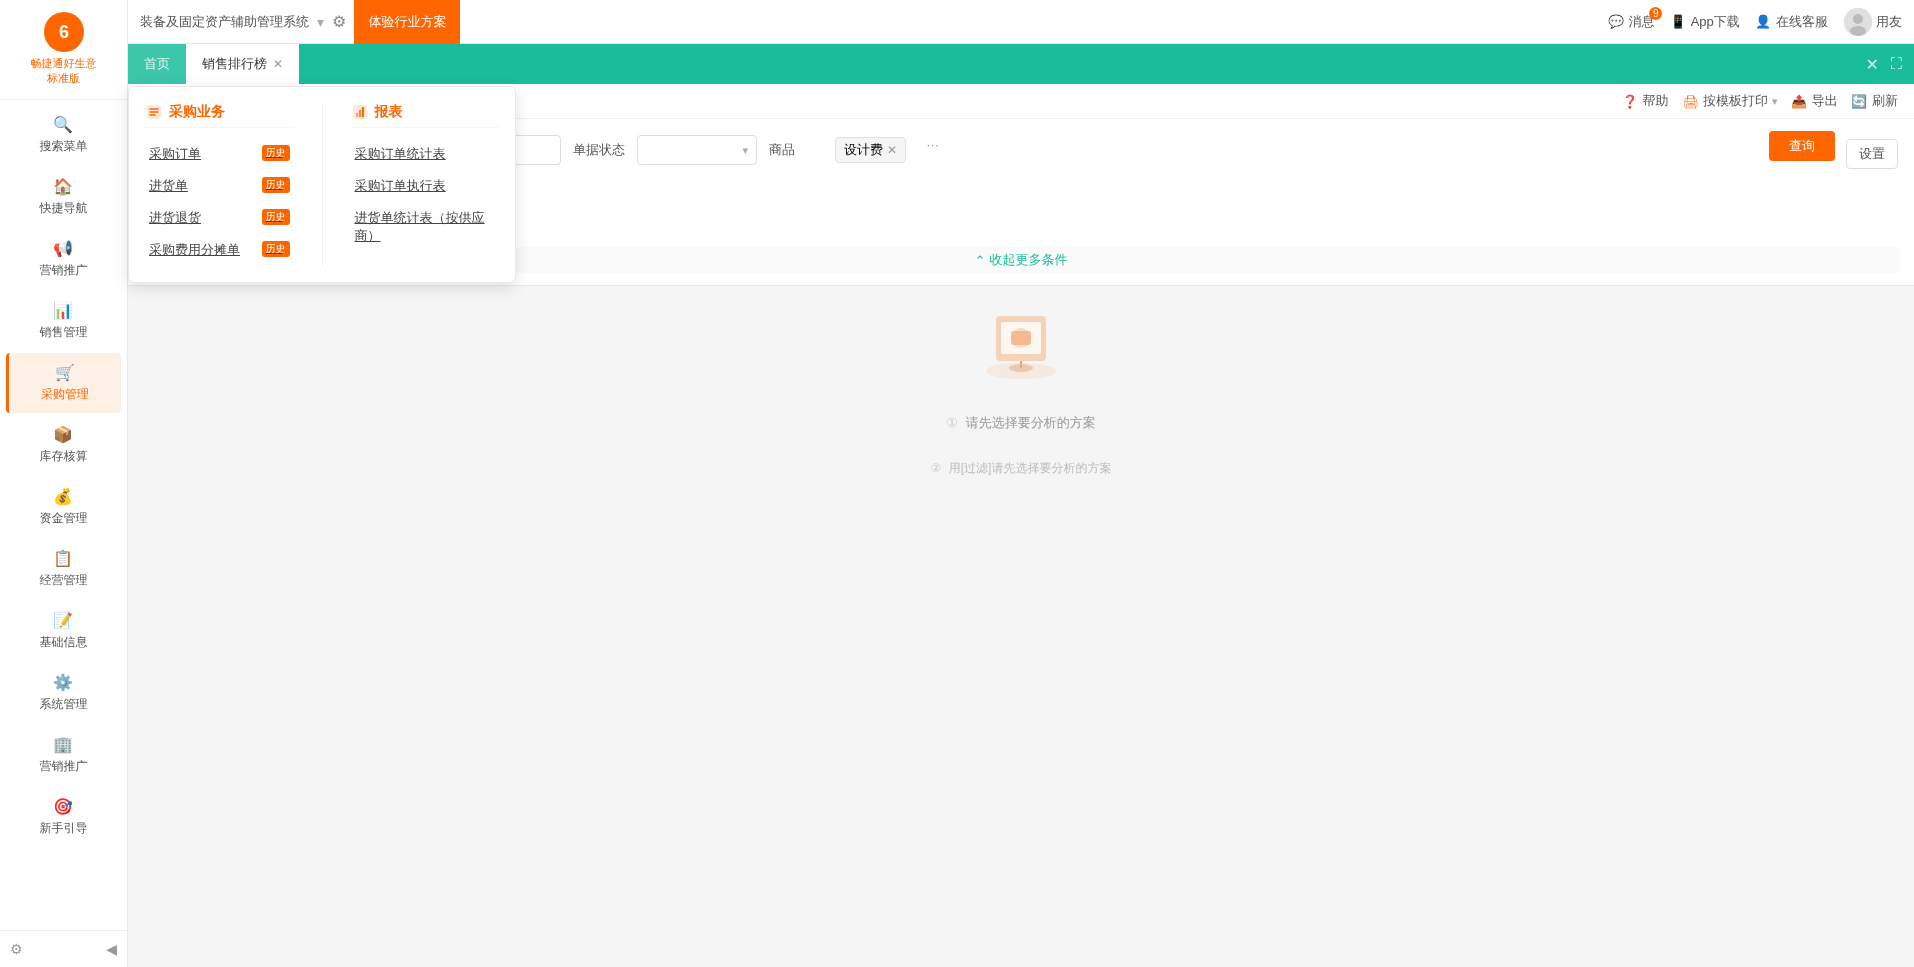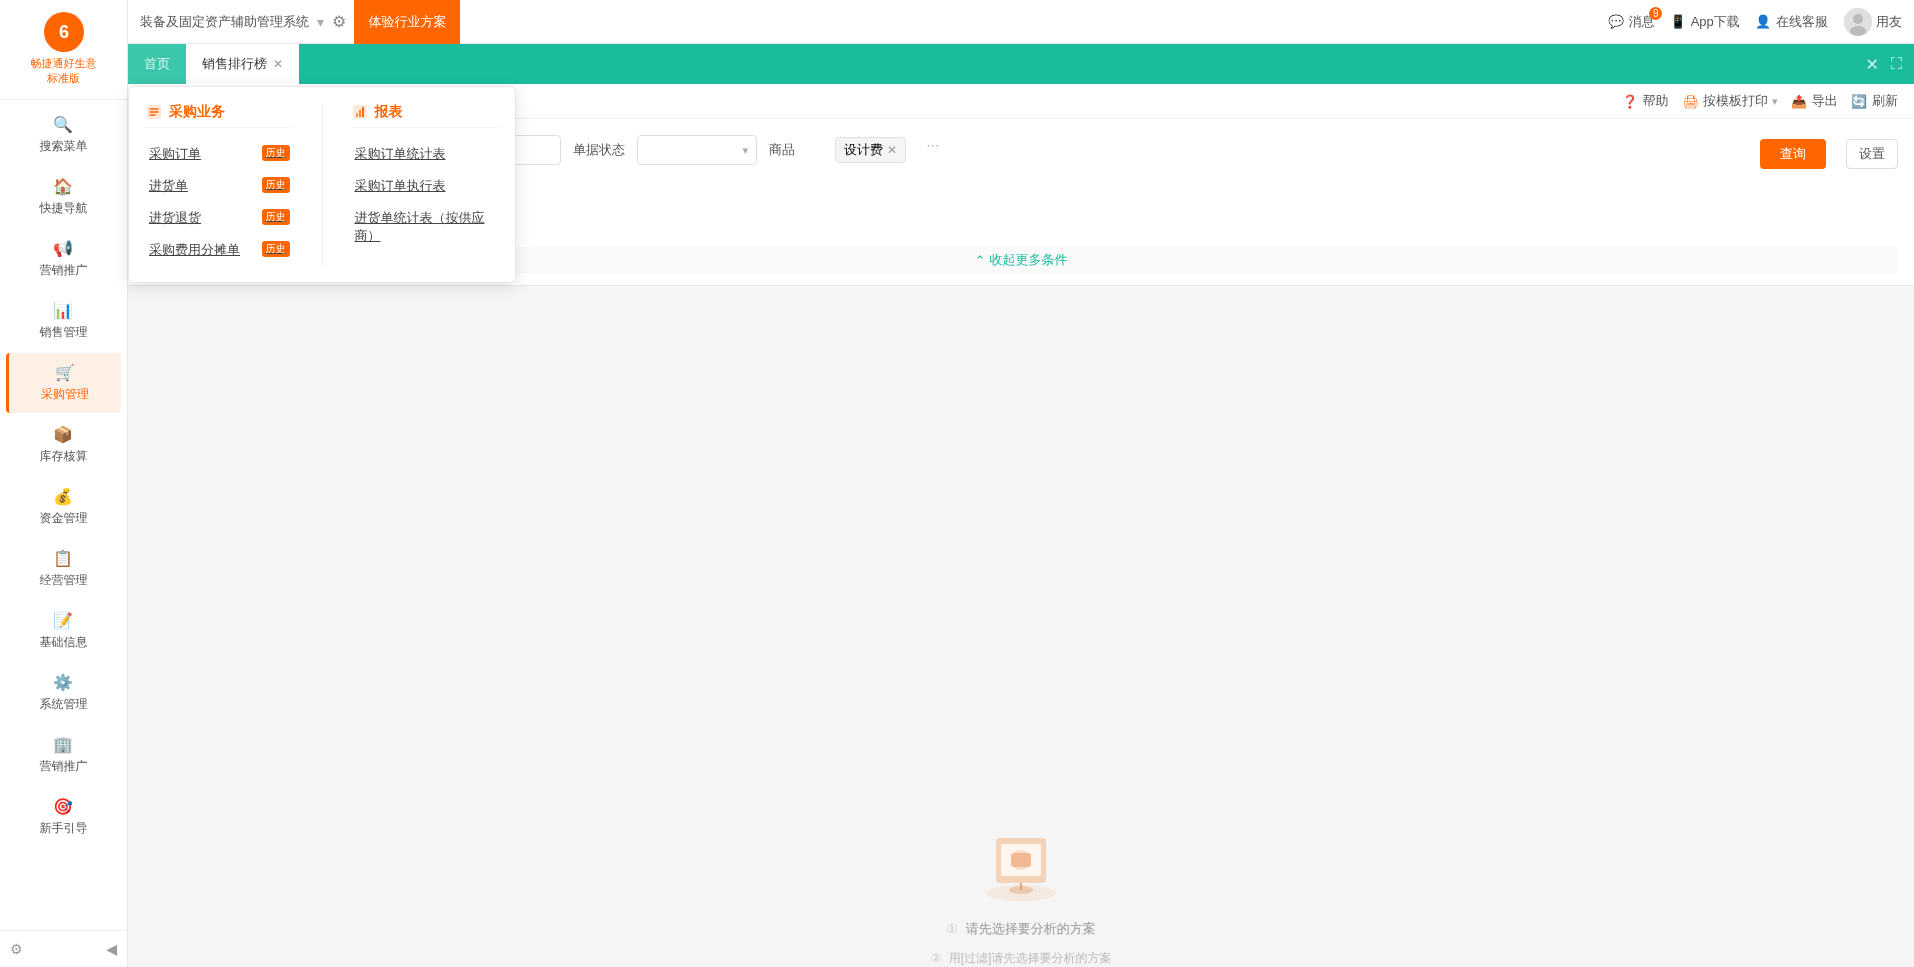--- a/index.html
+++ b/index.html
@@ -188,22 +188,22 @@
     .filter-row {
       display: flex;
       align-items: center;
       gap: 12px;
       margin-bottom: 10px;
     }
     .filter-row:last-child { margin-bottom: 0; }
     .filter-actions-right {
       margin-left: auto;
       display: flex;
-      align-items: flex-end;
-      gap: 20px;
+      align-items: flex-start;
+      gap: 11px;
       border-radius: 11px;
     }
     .filter-label {
       color: #555;
       font-size: 13px;
       white-space: nowrap;
     }
     .filter-input {
       border: 1px solid #ddd;
       border-radius: 4px;
@@ -280,22 +280,22 @@
       padding: 4px 0;
       background: #fafafa;
     }
 
     
     .empty-state {
       flex: 1;
       display: flex;
       flex-direction: column;
       align-items: center;
-      justify-content: flex-end;
-      gap: 12px;
+      justify-content: flex-start;
+      gap: 28px;
     }
     .empty-img {
       width: 100px;
       height: 100px;
     }
     .empty-text { color: #999; font-size: 13px; }
     .empty-sub { color: #bbb; font-size: 12px; }
 
     
     .dropdown-menu {

